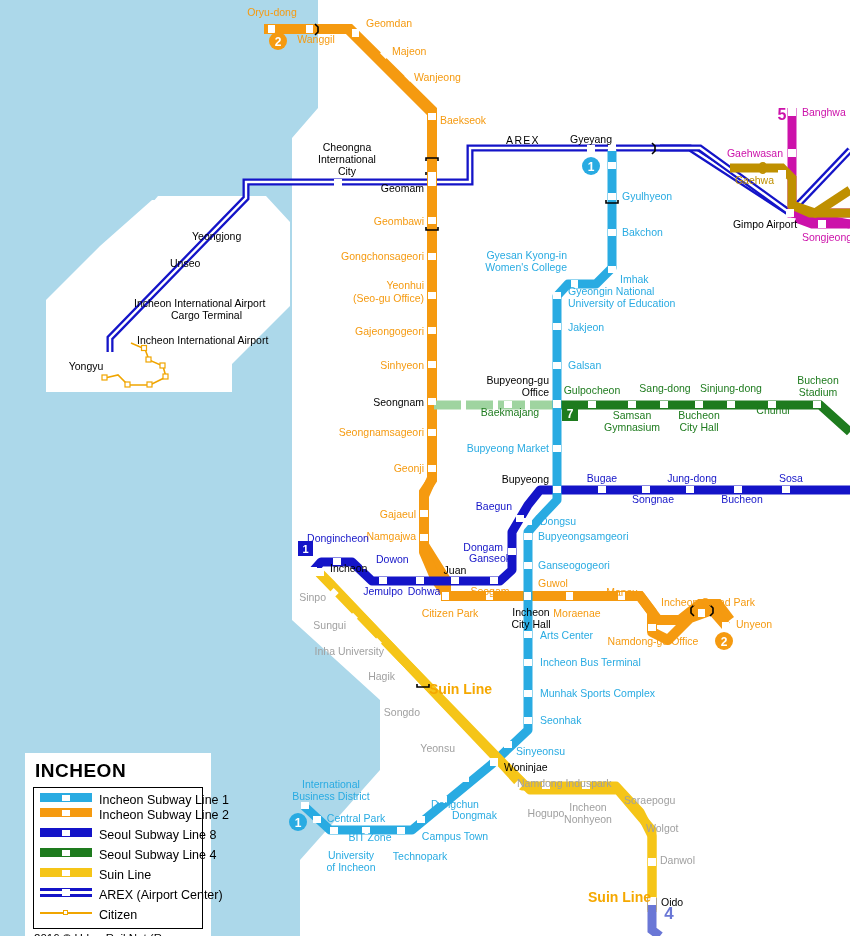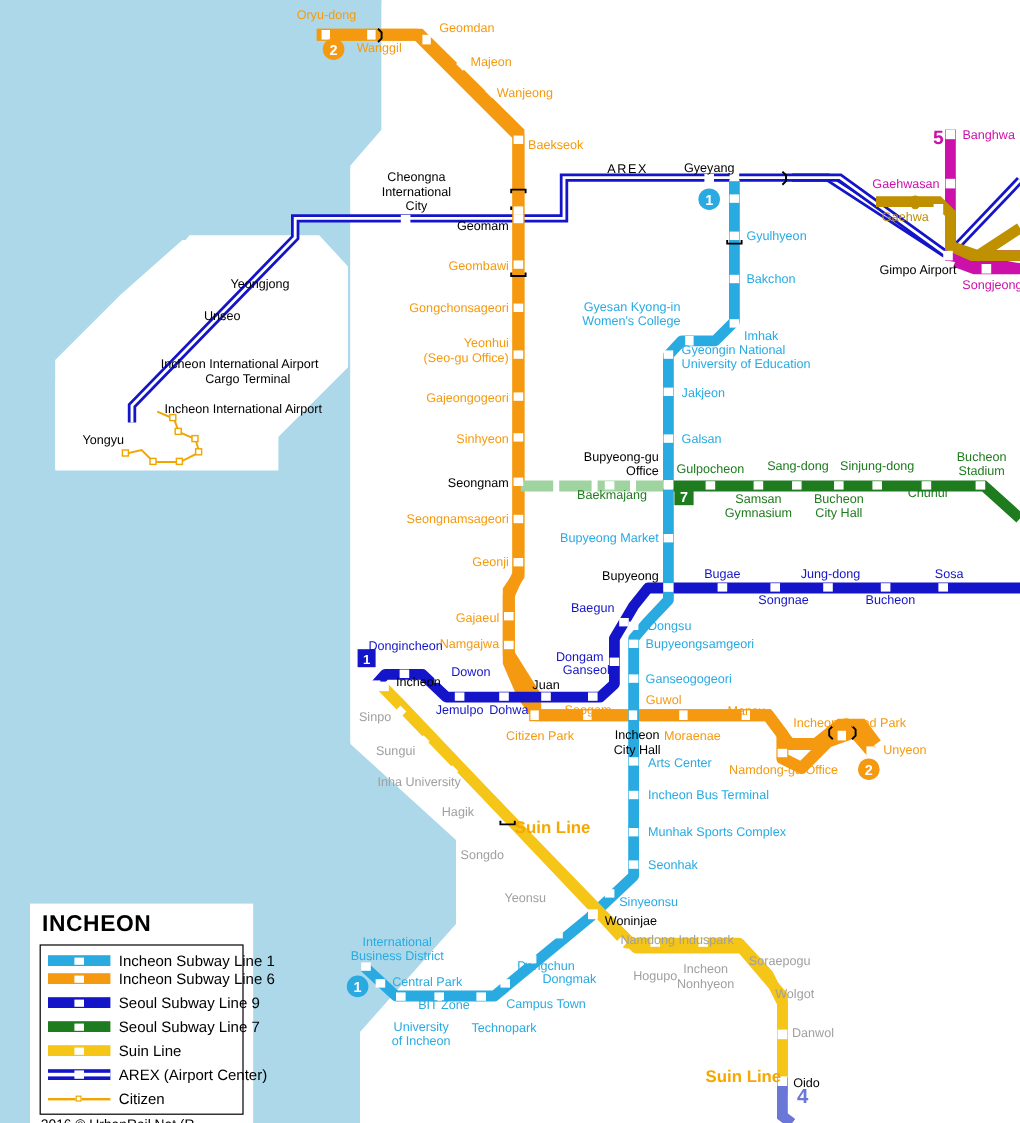--- a/index.html
+++ b/index.html
@@ -13,21 +13,21 @@
   svg{display:block;}
   
   #legend{
     position:absolute;left:25px;top:753px;width:186px;
     background:#ffffff;
     padding:6px 8px 4px 8px;
     box-sizing:border-box;
   }
   #legend .ttl{font-size:19px;font-weight:bold;letter-spacing:0.5px;color:#000;margin:1px 0 5px 2px;}
   #legend .box{border:1.5px solid #000;padding:5px 6px 5px 6px;}
-  #legend .row{display:flex;align-items:center;height:15px;}
+  #legend .row{display:flex;height:15px;}
   #legend .gap{height:5px;}
   #legend .sw{width:52px;height:9px;position:relative;margin-right:7px;flex:0 0 52px;}
   #legend .sw .dot{position:absolute;left:22px;top:1.5px;width:8px;height:6px;background:#fff;}
   #legend .sw.arex{height:9px;background:#1414C8;}
   #legend .sw.arex:before{content:"";position:absolute;left:0;top:3px;width:52px;height:3px;background:#fff;}
   #legend .sw.arex .dot{top:1px;height:7px;}
   #legend .sw.mag{height:9px;background:transparent;}
   #legend .sw.mag:before{content:"";position:absolute;left:0;top:4px;width:52px;height:1.6px;background:#F0A500;}
   #legend .sw.mag .dot{left:23px;top:2.2px;width:5px;height:5px;background:#fff;border:1.2px solid #F0A500;box-sizing:border-box;}
   #legend .txt{font-size:12.5px;color:#000;white-space:nowrap;}
@@ -395,35 +395,35 @@
     <div class="row">
       <span class="sw" style="background:#29ABE2">
             <span class="dot"></span>
           </span>
       <span class="txt">Incheon Subway Line 1</span>
     </div>
     <div class="row">
       <span class="sw" style="background:#F59A10">
             <span class="dot"></span>
           </span>
-      <span class="txt">Incheon Subway Line 6</span>
+      <span class="txt">Incheon Subway Line 2</span>
     </div>
     <div class="gap"></div>
     <div class="row">
       <span class="sw" style="background:#1414C8">
             <span class="dot"></span>
           </span>
-      <span class="txt">Seoul Subway Line 9</span>
+      <span class="txt">Seoul Subway Line 8</span>
     </div>
     <div class="gap"></div>
     <div class="row">
       <span class="sw" style="background:#1E7B1E">
             <span class="dot"></span>
           </span>
-      <span class="txt">Seoul Subway Line 7</span>
+      <span class="txt">Seoul Subway Line 4</span>
     </div>
     <div class="gap"></div>
     <div class="row">
       <span class="sw" style="background:#F5C518">
             <span class="dot"></span>
           </span>
       <span class="txt">Suin Line</span>
     </div>
     <div class="gap"></div>
     <div class="row">

